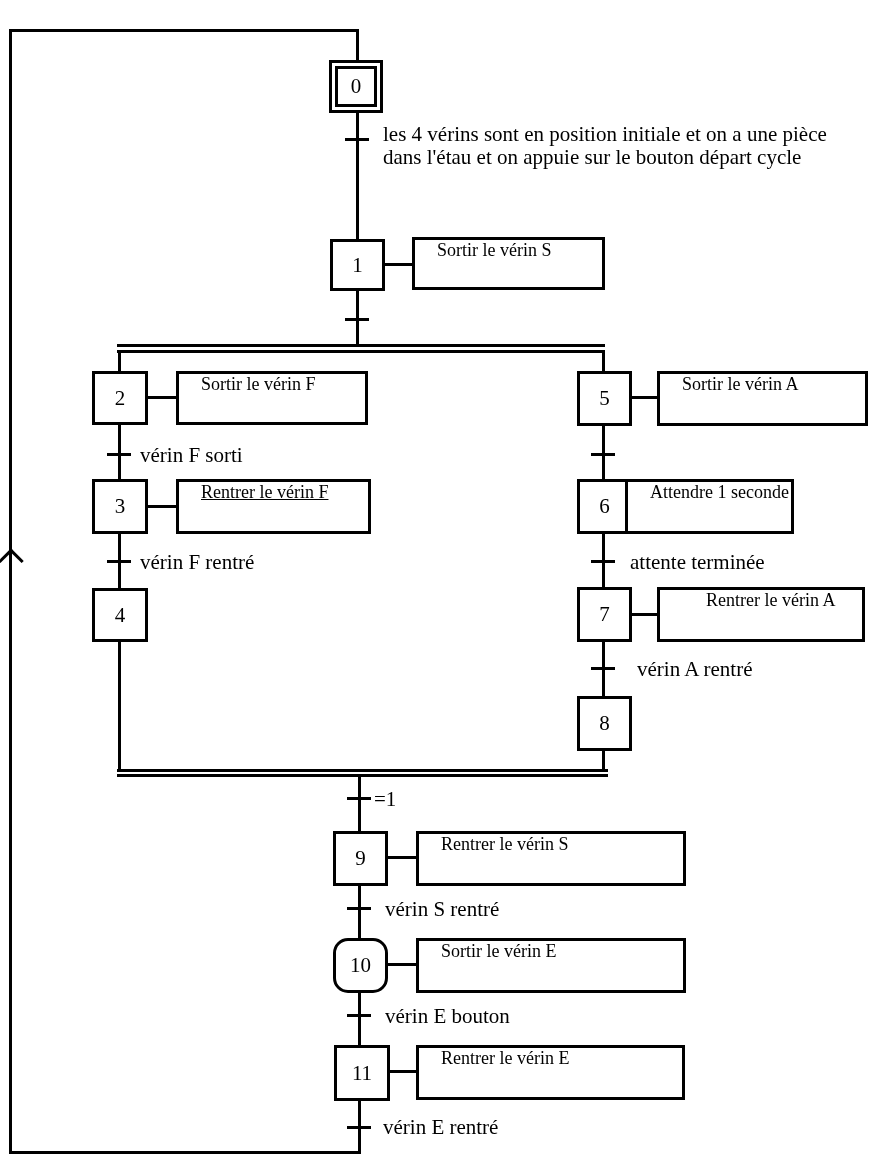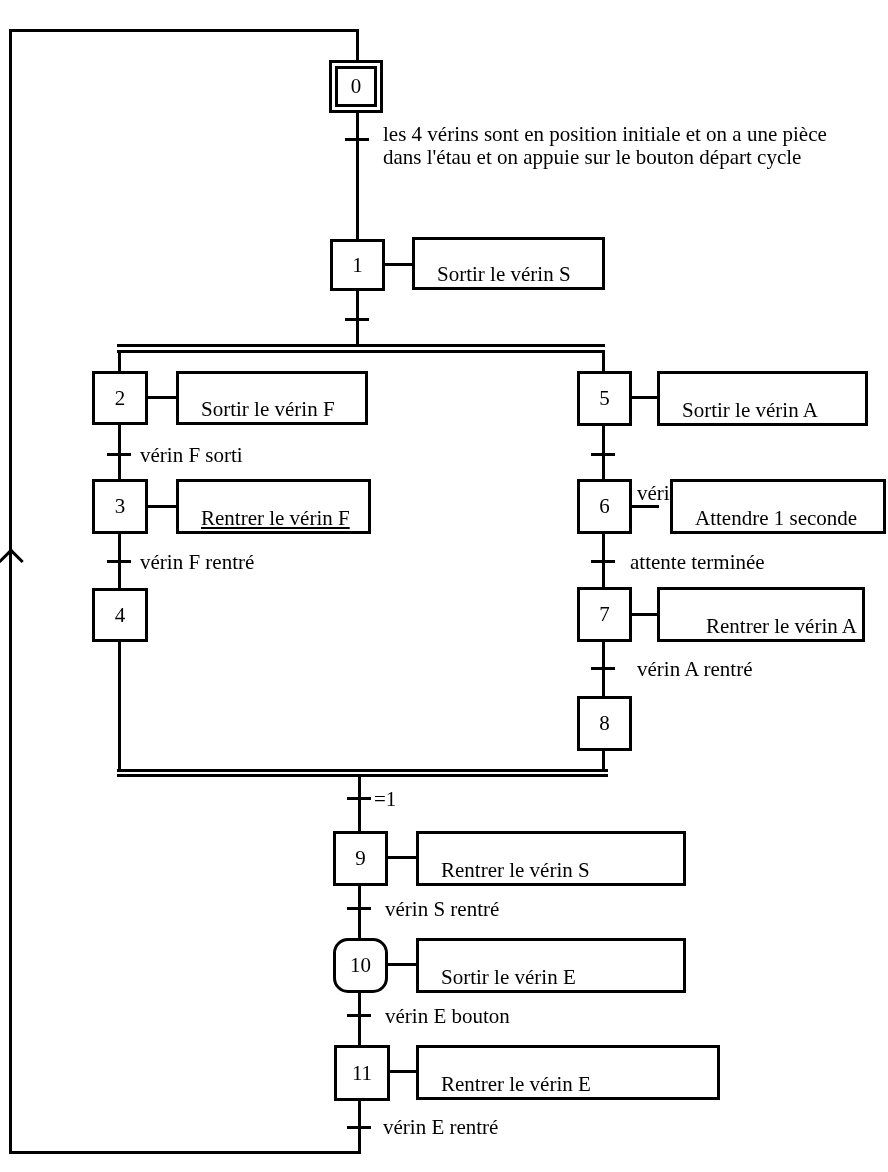--- a/index.html
+++ b/index.html
@@ -19,22 +19,22 @@
     font-size:21px;
   }
   .step .inner {
     position:absolute; top:3px; left:3px; right:3px; bottom:3px;
     border:3px solid #000000;
     display:flex; align-items:center; justify-content:center;
   }
   .action {
     position:absolute; box-sizing:border-box;
     border:3px solid #000000; background:#ffffff;
-    display:flex; align-items:flex-end;
-    padding-left:22px; font-size:21px; white-space:nowrap;
+    display:flex; align-items:flex-start;
+    padding-left:22px; font-size:18px; white-space:nowrap;
   }
   .tlabel { position:absolute; font-size:21px; white-space:nowrap; }
   .cond { line-height:23px; white-space:nowrap; }
   .arrow {
     position:absolute; width:15px; height:15px;
     border-top:3px solid #000000; border-left:3px solid #000000;
     transform:rotate(45deg); background:transparent;
   }
 </style>
 </head>
@@ -112,21 +112,21 @@
     <span>Sortir le vérin A</span>
   </div>
   <div class="v" style="left:602px;top:425px;height:55px;"></div>
   <div class="tick" style="left:591px;top:453px;"></div>
   <div class="tlabel" style="left:637px;top:443px;margin-top:38px;">vérin A sorti</div>
 
   <div class="step" style="left:577px;top:479px;width:55px;height:55px;">
     <span>6</span>
   </div>
   <div class="h" style="left:631px;top:505px;width:28px;"></div>
-  <div class="action" style="left:670px;top:479px;width:216px;height:55px;">
+  <div class="action" style="left:625px;top:479px;width:169px;height:55px;">
     <span>Attendre 1 seconde</span>
   </div>
   <div class="v" style="left:602px;top:533px;height:55px;"></div>
   <div class="tick" style="left:591px;top:560px;"></div>
   <div class="tlabel" style="left:630px;top:550px;">attente terminée</div>
 
   <div class="step" style="left:577px;top:587px;width:55px;height:55px;">
     <span>7</span>
   </div>
   <div class="h" style="left:631px;top:613px;width:28px;"></div>
@@ -168,20 +168,20 @@
     <span>Sortir le vérin E</span>
   </div>
   <div class="v" style="left:358px;top:992px;height:54px;"></div>
   <div class="tick" style="left:347px;top:1014px;"></div>
   <div class="tlabel" style="left:385px;top:1004px;">vérin E bouton</div>
 
   <div class="step" style="left:334px;top:1045px;width:56px;height:56px;">
     <span>11</span>
   </div>
   <div class="h" style="left:389px;top:1070px;width:28px;"></div>
-  <div class="action" style="left:416px;top:1045px;width:304px;height:55px;">
+  <div class="action" style="left:416px;top:1045px;width:269px;height:55px;">
     <span>Rentrer le vérin E</span>
   </div>
   <div class="v" style="left:358px;top:1100px;height:54px;"></div>
   <div class="tick" style="left:347px;top:1126px;"></div>
   <div class="tlabel" style="left:383px;top:1115px;">vérin E rentré</div>
 
 </div>
 
 </body></html>

